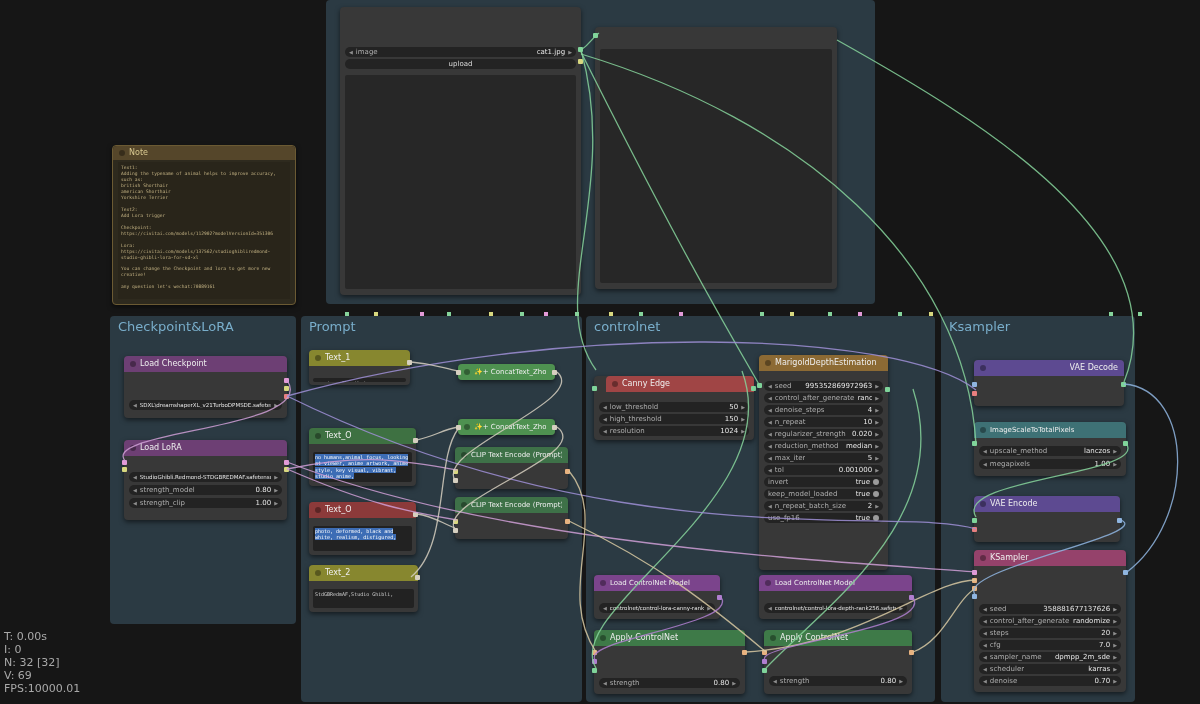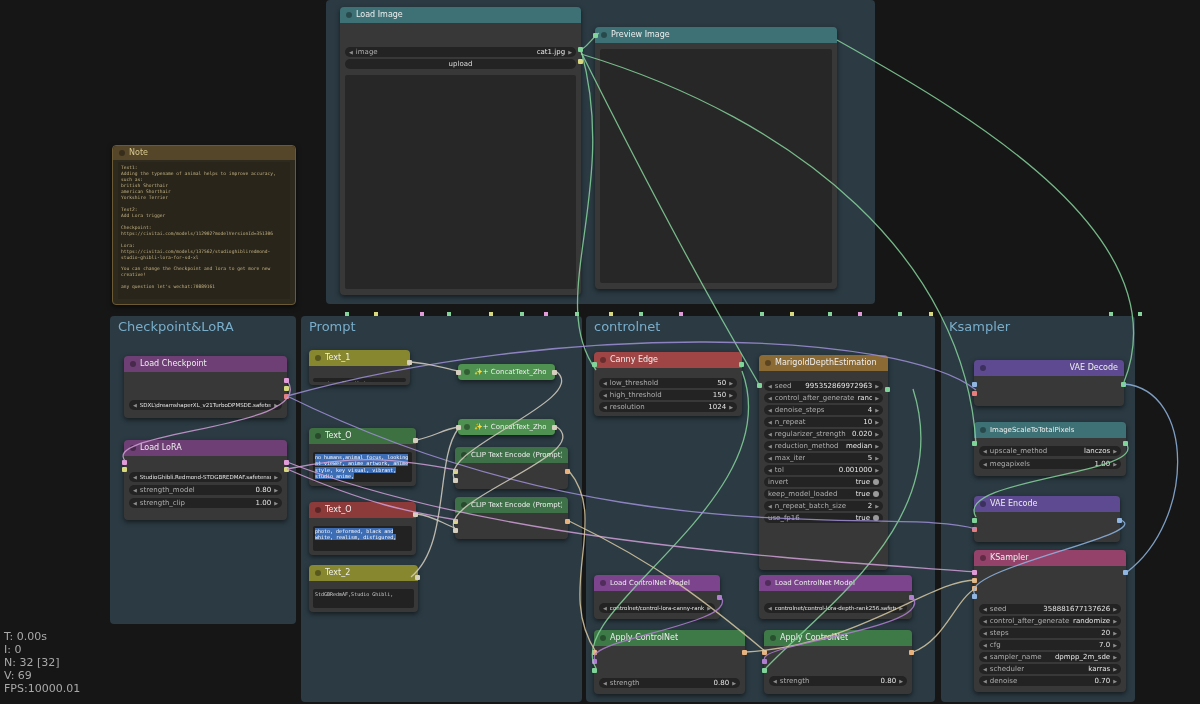--- a/index.html
+++ b/index.html
@@ -55,43 +55,35 @@
 
 <div class="stats">
   <div>T: 0.00s</div>
   <div>I: 0</div>
   <div>N: 32 [32]</div>
   <div>V: 69</div>
   <div>FPS:10000.01</div>
 </div>
 
 <div class="node" style="left:340px;top:7px;width:241px;height:288px;">
-  <div class="ntitle" style="background:#3e7175;">
-    <span class="tdot"></span>
-    <span class="ttext">Load Image</span>
-  </div>
   <div class="widget" style="top:40px;">
     <span class="arrow">◀</span>
     <span class="wlabel">image</span>
     <span class="wvalue">cat1.jpg</span>
     <span class="arrow">▶</span>
   </div>
   <div class="widget" style="top:52px;">
     <span class="wbtn">upload</span>
   </div>
   <div class="imgarea" style="left:5px;right:5px;top:68px;bottom:6px;"></div>
   <span class="port" style="right:-2px;top:40px;background:#7fd49a;"></span>
   <span class="port" style="right:-2px;top:52px;background:#d8d87f;"></span>
 </div>
 
 <div class="node" style="left:595px;top:27px;width:242px;height:262px;">
-  <div class="ntitle" style="background:#3e7175;">
-    <span class="tdot"></span>
-    <span class="ttext">Preview Image</span>
-  </div>
   <div class="imgarea" style="left:5px;right:5px;top:22px;bottom:6px;"></div>
   <span class="port" style="left:-2px;top:6px;background:#7fd49a;"></span>
 </div>
 
 <div class="node" style="left:112px;top:145px;width:182px;height:158px;background:#2e2a1e;border:1px solid #6b5a33;">
   <div class="ntitle" style="background:#55462a;height:14px;line-height:14px;">
     <span class="tdot"></span>
     <span class="ttext" style="color:#d8c890;">Note</span>
   </div>
   <div class="notebody">Text1:
@@ -232,21 +224,21 @@
 <div class="node" style="left:455px;top:497px;width:113px;height:42px;">
   <div class="ntitle" style="background:#3e7148;font-size:7px;">
     <span class="tdot"></span>
     <span class="ttext">CLIP Text Encode (Prompt)</span>
   </div>
   <span class="port" style="left:-2px;top:22px;background:#d8d87f;"></span>
   <span class="port" style="left:-2px;top:31px;background:#d6cfc0;"></span>
   <span class="port" style="right:-2px;top:22px;background:#e8b27f;"></span>
 </div>
 
-<div class="node" style="left:594px;top:352px;width:148px;height:64px;">
+<div class="node" style="left:594px;top:376px;width:148px;height:64px;padding-left:12px;">
   <div class="ntitle" style="background:#a04545;">
     <span class="tdot"></span>
     <span class="ttext">Canny Edge</span>
   </div>
   <div class="widget" style="top:26px;">
     <span class="arrow">◀</span>
     <span class="wlabel">low_threshold</span>
     <span class="wvalue">50</span>
     <span class="arrow">▶</span>
   </div>

